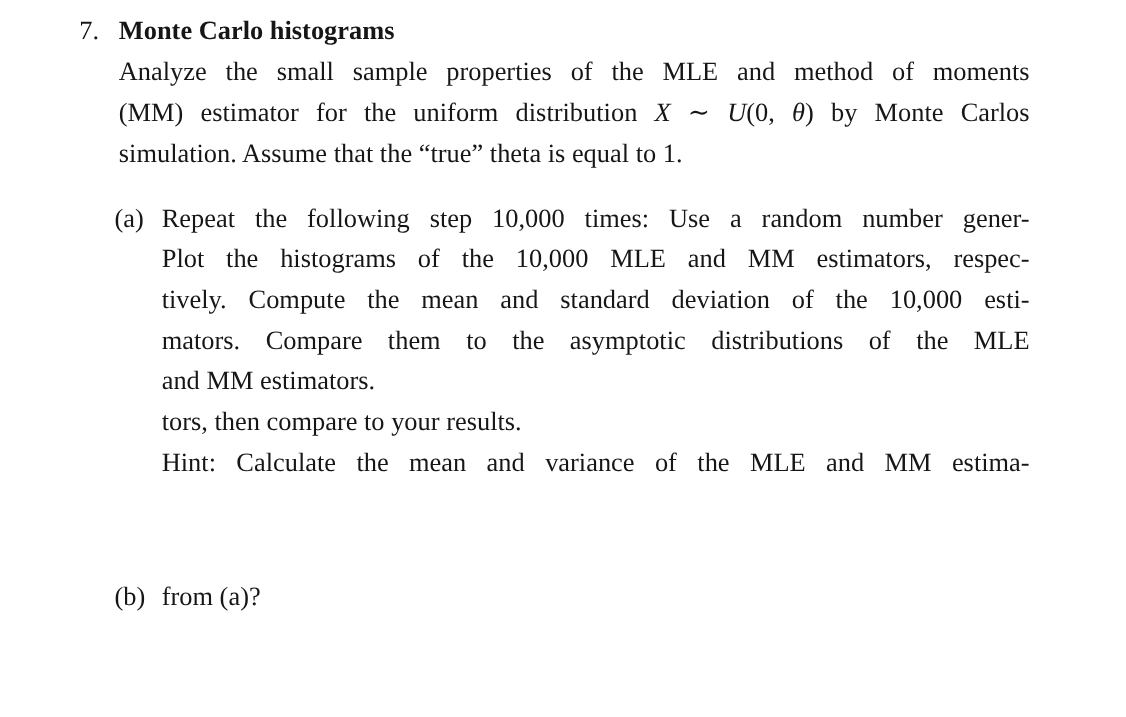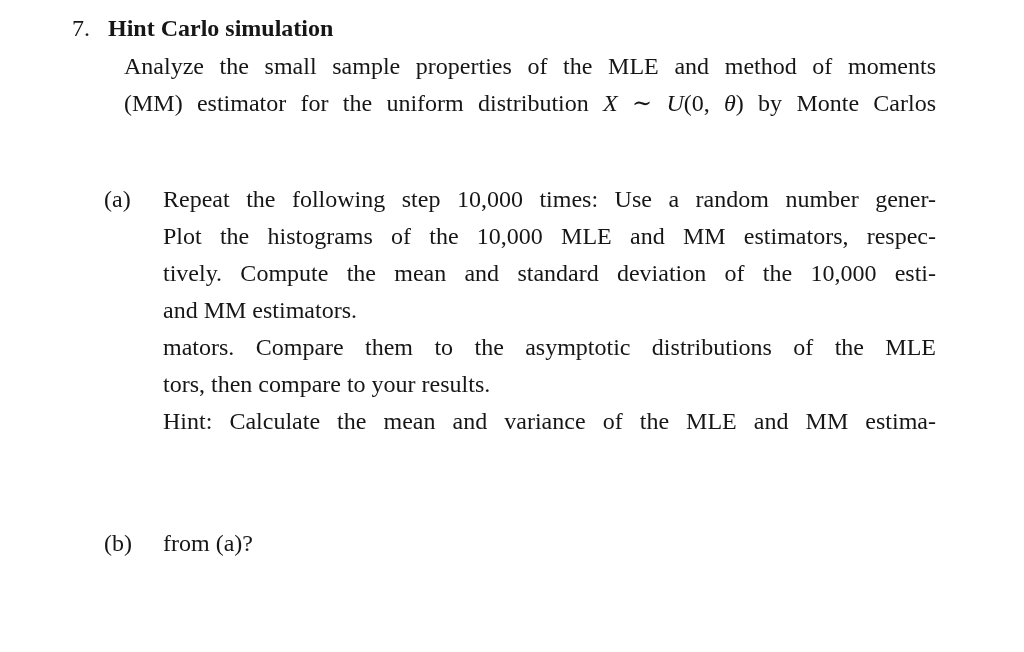--- a/index.html
+++ b/index.html
@@ -42,49 +42,50 @@
   .item-b { top: 525px; }
   .ilabel {
     position: absolute;
     left: 0;
     top: 0;
   }
   .itext {
     margin-left: 43px;
     width: 789px;
   }
-  .line { text-align: left; margin-left: 16px; }
+  .line { text-align: left; }
   .line.j {
     text-align: justify;
     text-align-last: justify;
   }
   .it { font-style: italic; }
 </style>
 </head>
 <body>
 
 <div class="doc">
 
   <div class="heading">
-    <span class="pnum">7.</span><span class="ptitle">Hint Carlo simulation</span>
+    <span class="pnum">7.</span><span class="ptitle">Monte Carlo histograms</span>
   </div>
 
   <div class="intro">
     <div class="line j"><span>Analyze the small sample properties of the MLE and method of moments</span></div>
     <div class="line j"><span>(MM) estimator for the uniform distribution </span><span class="it">X</span><span> ∼ </span><span class="it">U</span><span>(0, </span><span class="it">θ</span><span>) by Monte Carlos</span></div>
+    <div class="line"><span>simulation. Assume that the “true” theta is equal to 1.</span></div>
   </div>
 
   <div class="item item-a">
     <span class="ilabel">(a)</span>
     <div class="itext">
       <div class="line j"><span>Repeat the following step 10,000 times: Use a random number gener-</span></div>
       <div class="line j"><span>Plot the histograms of the 10,000 MLE and MM estimators, respec-</span></div>
       <div class="line j"><span>tively. Compute the mean and standard deviation of the 10,000 esti-</span></div>
+      <div class="line j"><span>mators. Compare them to the asymptotic distributions of the MLE</span></div>
       <div class="line"><span>and MM estimators.</span></div>
-      <div class="line j"><span>mators. Compare them to the asymptotic distributions of the MLE</span></div>
       <div class="line"><span>tors, then compare to your results.</span></div>
       <div class="line j"><span>Hint: Calculate the mean and variance of the MLE and MM estima-</span></div>
     </div>
   </div>
 
   <div class="item item-b">
     <span class="ilabel">(b)</span>
     <div class="itext">
       <div class="line"><span>from (a)?</span></div>
     </div>

